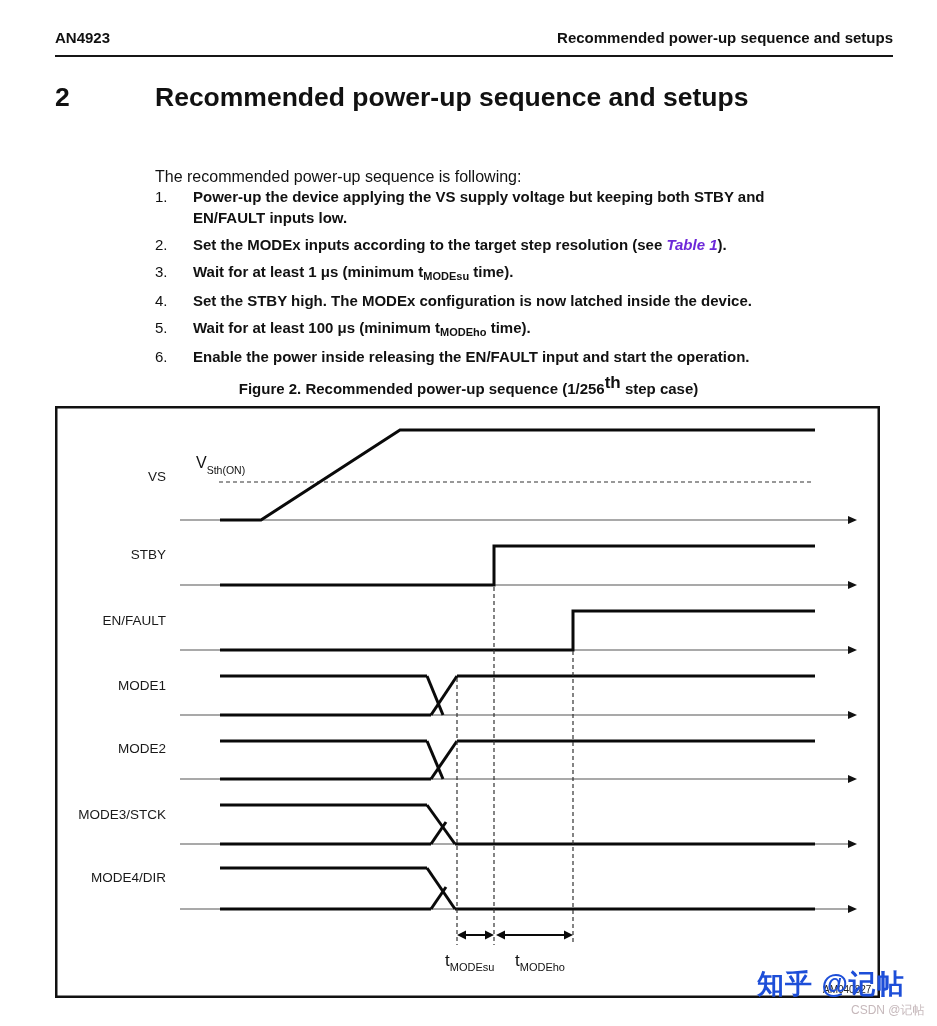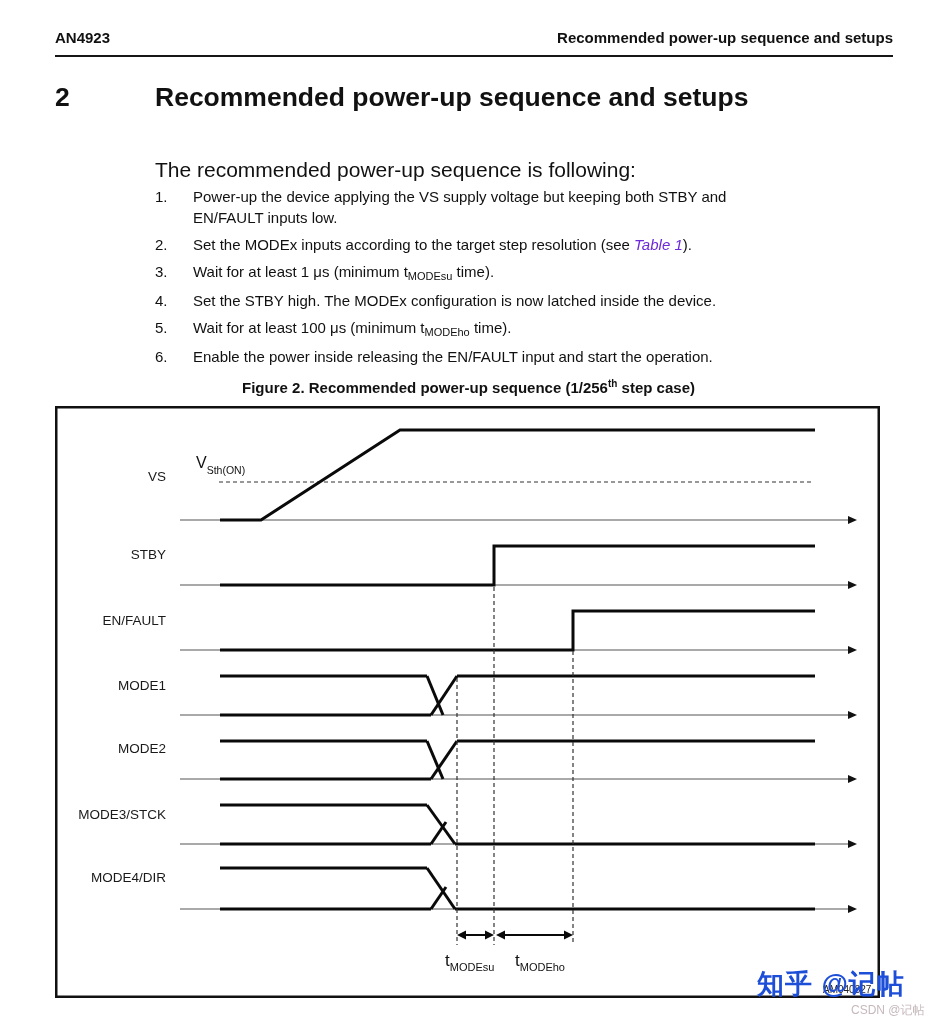--- a/index.html
+++ b/index.html
@@ -4,27 +4,27 @@
 <style>
   html,body{margin:0;padding:0;background:#fff;}
   .page{position:relative;width:937px;height:1026px;background:#ffffff;
         font-family:"Liberation Sans",sans-serif;color:#111;overflow:hidden;padding-left:12px;}
   .hdr{position:absolute;left:55px;right:56px;top:29px;display:flex;
        justify-content:space-between;font-weight:bold;font-size:15px;}
   .hdr-rule{position:absolute;left:55px;right:56px;top:55px;height:2px;background:#161616;}
   .sec{position:absolute;left:55px;right:56px;top:82px;display:flex;
        font-weight:bold;font-size:26.5px;}
   .sec .num{width:100px;flex:none;}
-  .intro{position:absolute;left:155px;top:158px;font-size:21px;}
+  .intro{position:absolute;left:155px;top:168px;font-size:16px;}
   .steps{position:absolute;left:155px;top:186px;width:732px;font-size:15px;}
   .step{display:flex;margin-bottom:6px;line-height:21px;}
   .step .n{width:38px;flex:none;}
-  .step .t{flex:1;}
+  .step .t{flex:1;font-weight:bold;}
   sub.ss{font-size:11px;vertical-align:baseline;position:relative;top:3px;}
-  sup.ps{font-size:10px;vertical-align:baseline;position:relative;top:-6px;}
+  sup.ps{font-size:17px;vertical-align:baseline;position:relative;top:-6px;}
   .link{color:#6d28d9;font-style:italic;}
   .caption{position:absolute;left:0;top:379px;width:937px;text-align:center;
            font-weight:bold;font-size:15px;}
   .fig{position:absolute;left:55px;top:406px;width:825px;height:592px;}
   .wm-zhihu{position:absolute;left:757px;top:966px;font-size:27px;color:#1d4ed8;
             letter-spacing:1px;font-weight:bold;z-index:5;white-space:nowrap;}
   .wm-csdn{position:absolute;left:851px;top:1002px;font-size:12px;color:#c6b8bb;
            z-index:5;white-space:nowrap;}
 </style>
 </head>

